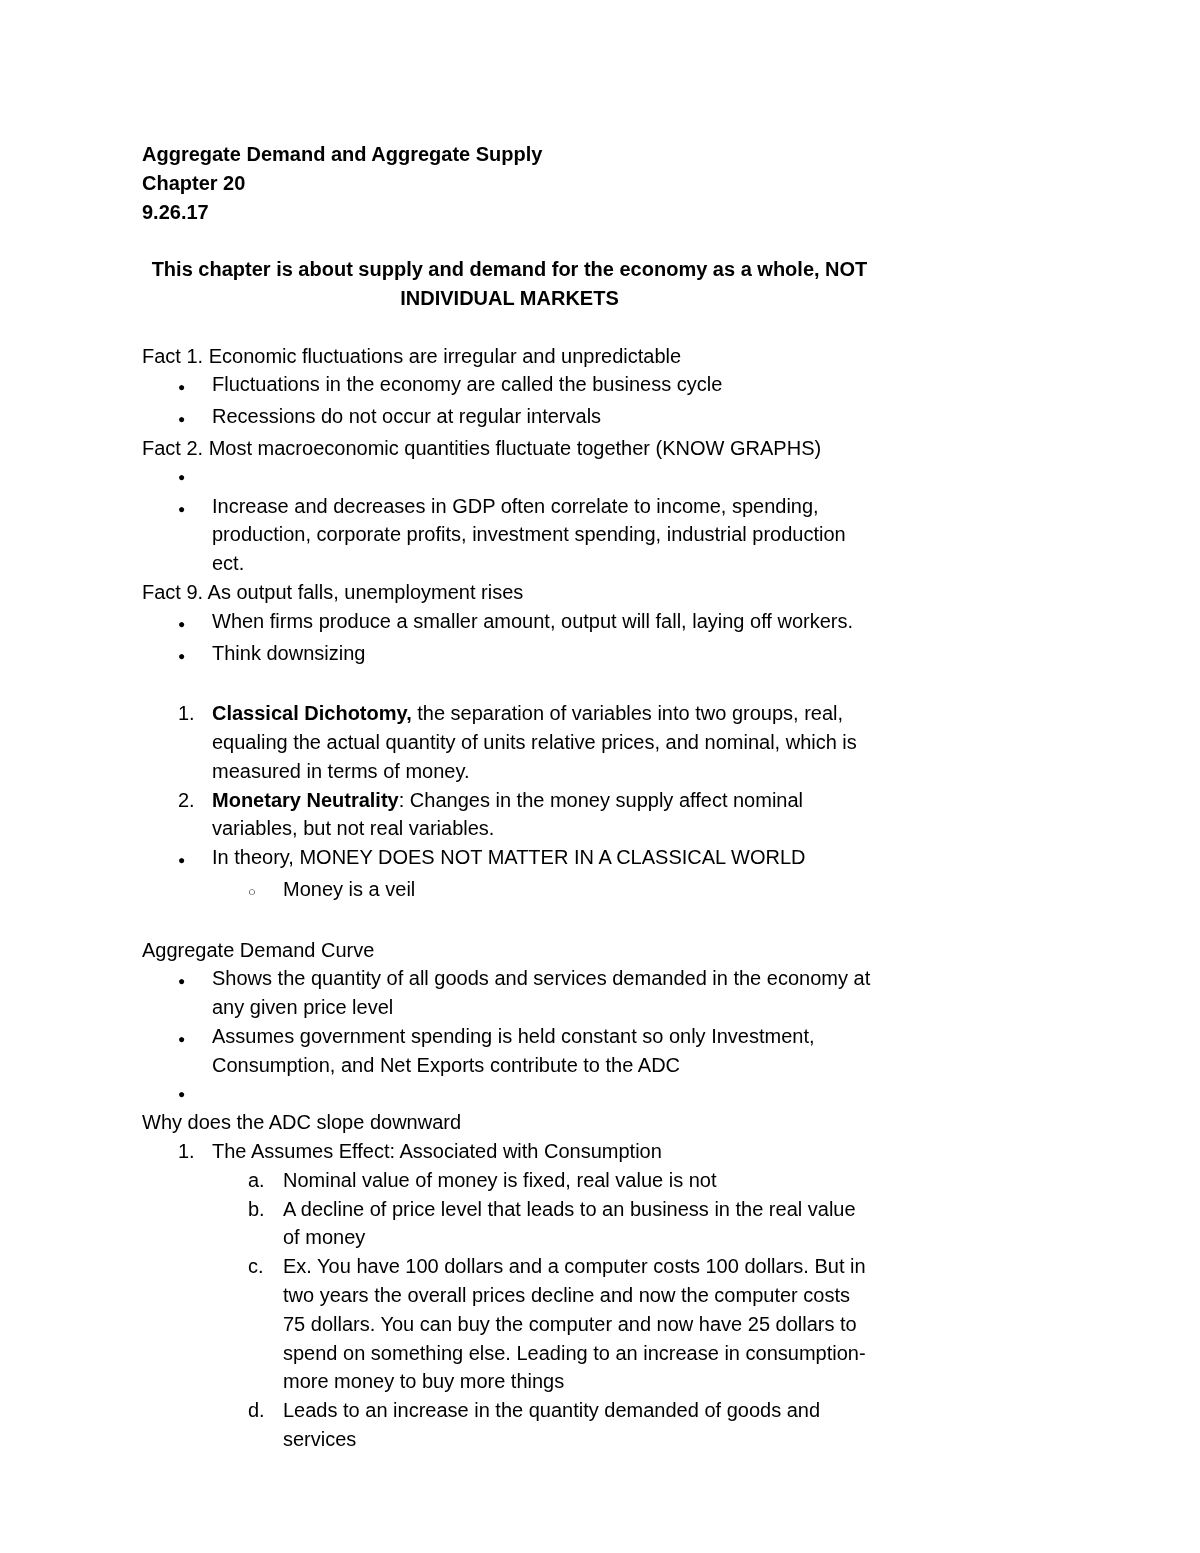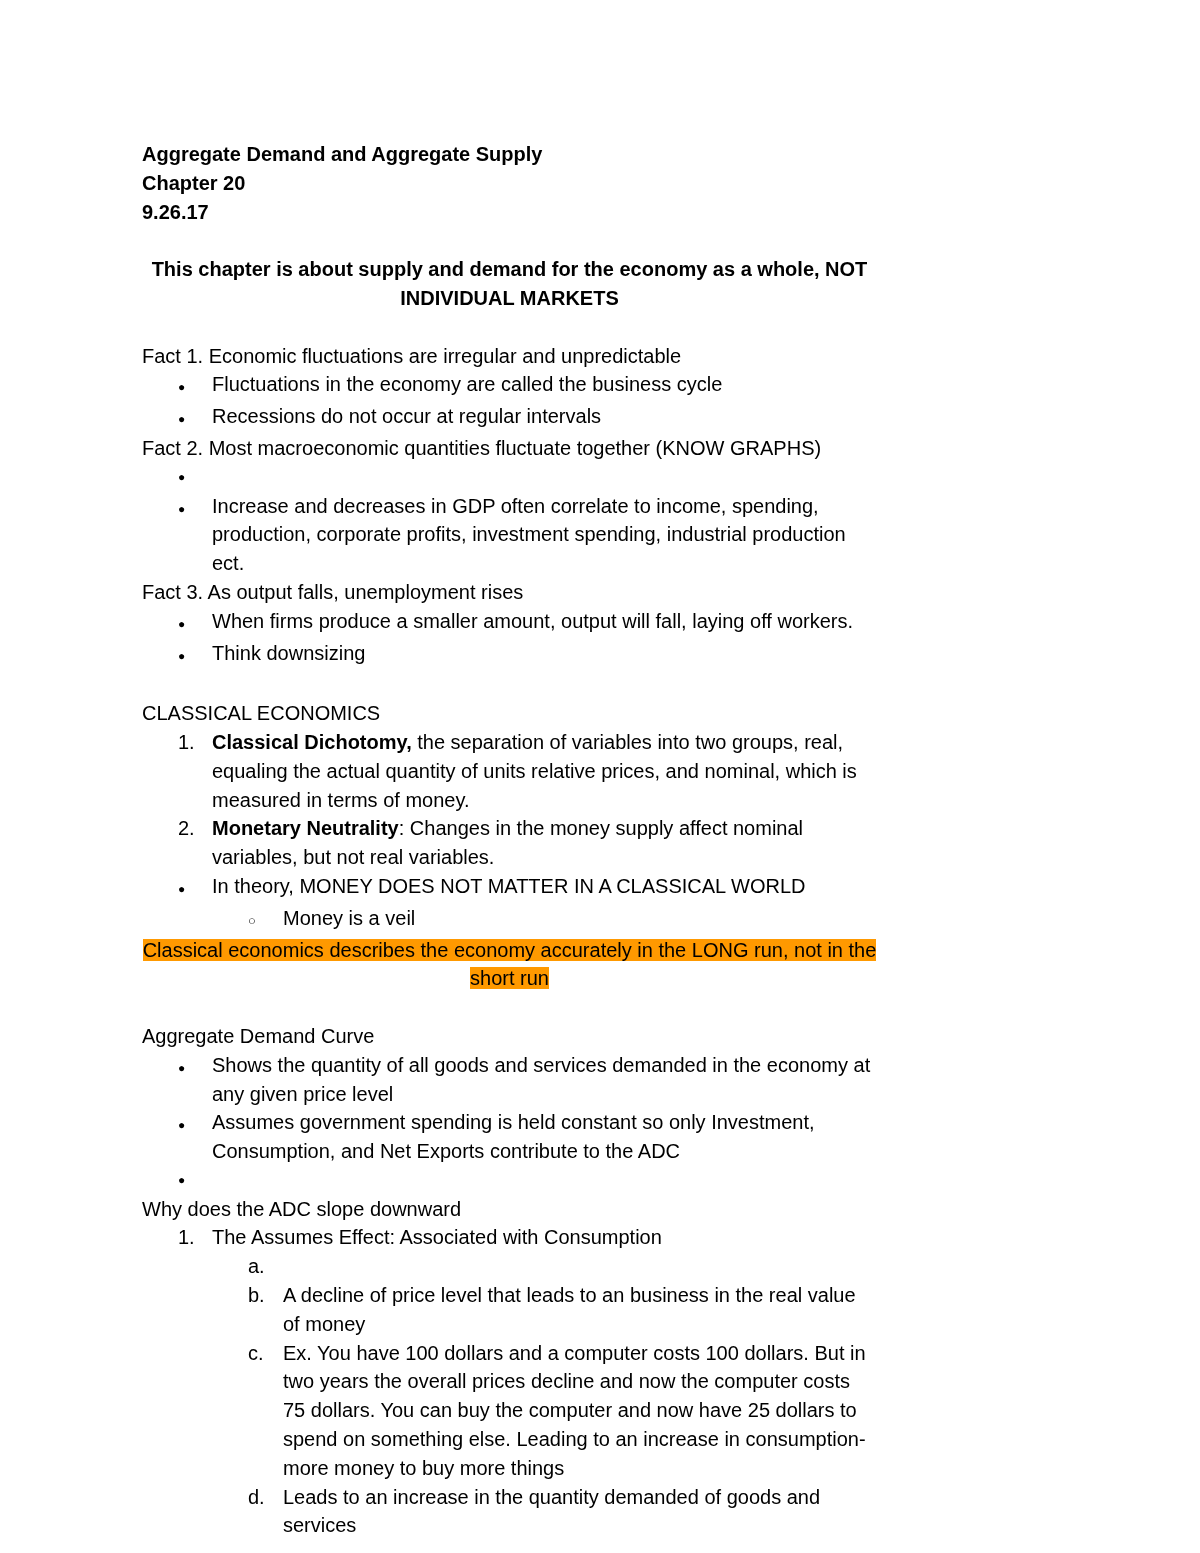--- a/index.html
+++ b/index.html
@@ -53,51 +53,47 @@
 
   <div>Fact 2. Most macroeconomic quantities fluctuate together (KNOW GRAPHS)</div>
   <div class="li l1">
     <span class="mk glyph">●</span>
   </div>
   <div class="li l1">
     <span class="mk glyph">●</span>
     <span class="txt">Increase and decreases in GDP often correlate to income, spending, production, corporate profits, investment spending, industrial production ect.</span>
   </div>
 
-  <div>Fact 3. As output falls, unemployment rises</div>
+  <div>Fact 9. As output falls, unemployment rises</div>
   <div class="li l1">
     <span class="mk glyph">●</span>
     <span class="txt">When firms produce a smaller amount, output will fall, laying off workers.</span>
   </div>
   <div class="li l1">
     <span class="mk glyph">●</span>
     <span class="txt">Think downsizing</span>
   </div>
 
   <div class="blank"></div>
 
-  <div>CLASSICAL ECONOMICS</div>
   <div class="li l1">
     <span class="mk">1.</span>
     <span class="txt"><span class="b">Classical Dichotomy,</span><span> the separation of variables into two groups, real, equaling the actual quantity of units relative prices, and nominal, which is measured in terms of money.</span></span>
   </div>
   <div class="li l1">
     <span class="mk">2.</span>
     <span class="txt"><span class="b">Monetary Neutrality</span><span>: Changes in the money supply affect nominal variables, but not real variables.</span></span>
   </div>
   <div class="li l1">
     <span class="mk glyph">●</span>
     <span class="txt">In theory, MONEY DOES NOT MATTER IN A CLASSICAL WORLD</span>
   </div>
   <div class="li l2">
     <span class="mk glyph-o">○</span>
     <span class="txt">Money is a veil</span>
-  </div>
-  <div class="center">
-    <span class="hl">Classical economics describes the economy accurately in the LONG run, not in the short run</span>
   </div>
 
   <div class="blank"></div>
 
   <div>Aggregate Demand Curve</div>
   <div class="li l1">
     <span class="mk glyph">●</span>
     <span class="txt">Shows the quantity of all goods and services demanded in the economy at any given price level</span>
   </div>
   <div class="li l1">
@@ -108,20 +104,21 @@
     <span class="mk glyph">●</span>
   </div>
 
   <div>Why does the ADC slope downward</div>
   <div class="li l1">
     <span class="mk">1.</span>
     <span class="txt">The Assumes Effect: Associated with Consumption</span>
   </div>
   <div class="li l2">
     <span class="mk">a.</span>
+    <span class="txt">Nominal value of money is fixed, real value is not</span>
   </div>
   <div class="li l2">
     <span class="mk">b.</span>
     <span class="txt">A decline of price level that leads to an business in the real value of money</span>
   </div>
   <div class="li l2">
     <span class="mk">c.</span>
     <span class="txt">Ex. You have 100 dollars and a computer costs 100 dollars. But in two years the overall prices decline and now the computer costs 75 dollars. You can buy the computer and now have 25 dollars to spend on something else. Leading to an increase in consumption- more money to buy more things</span>
   </div>
   <div class="li l2">

